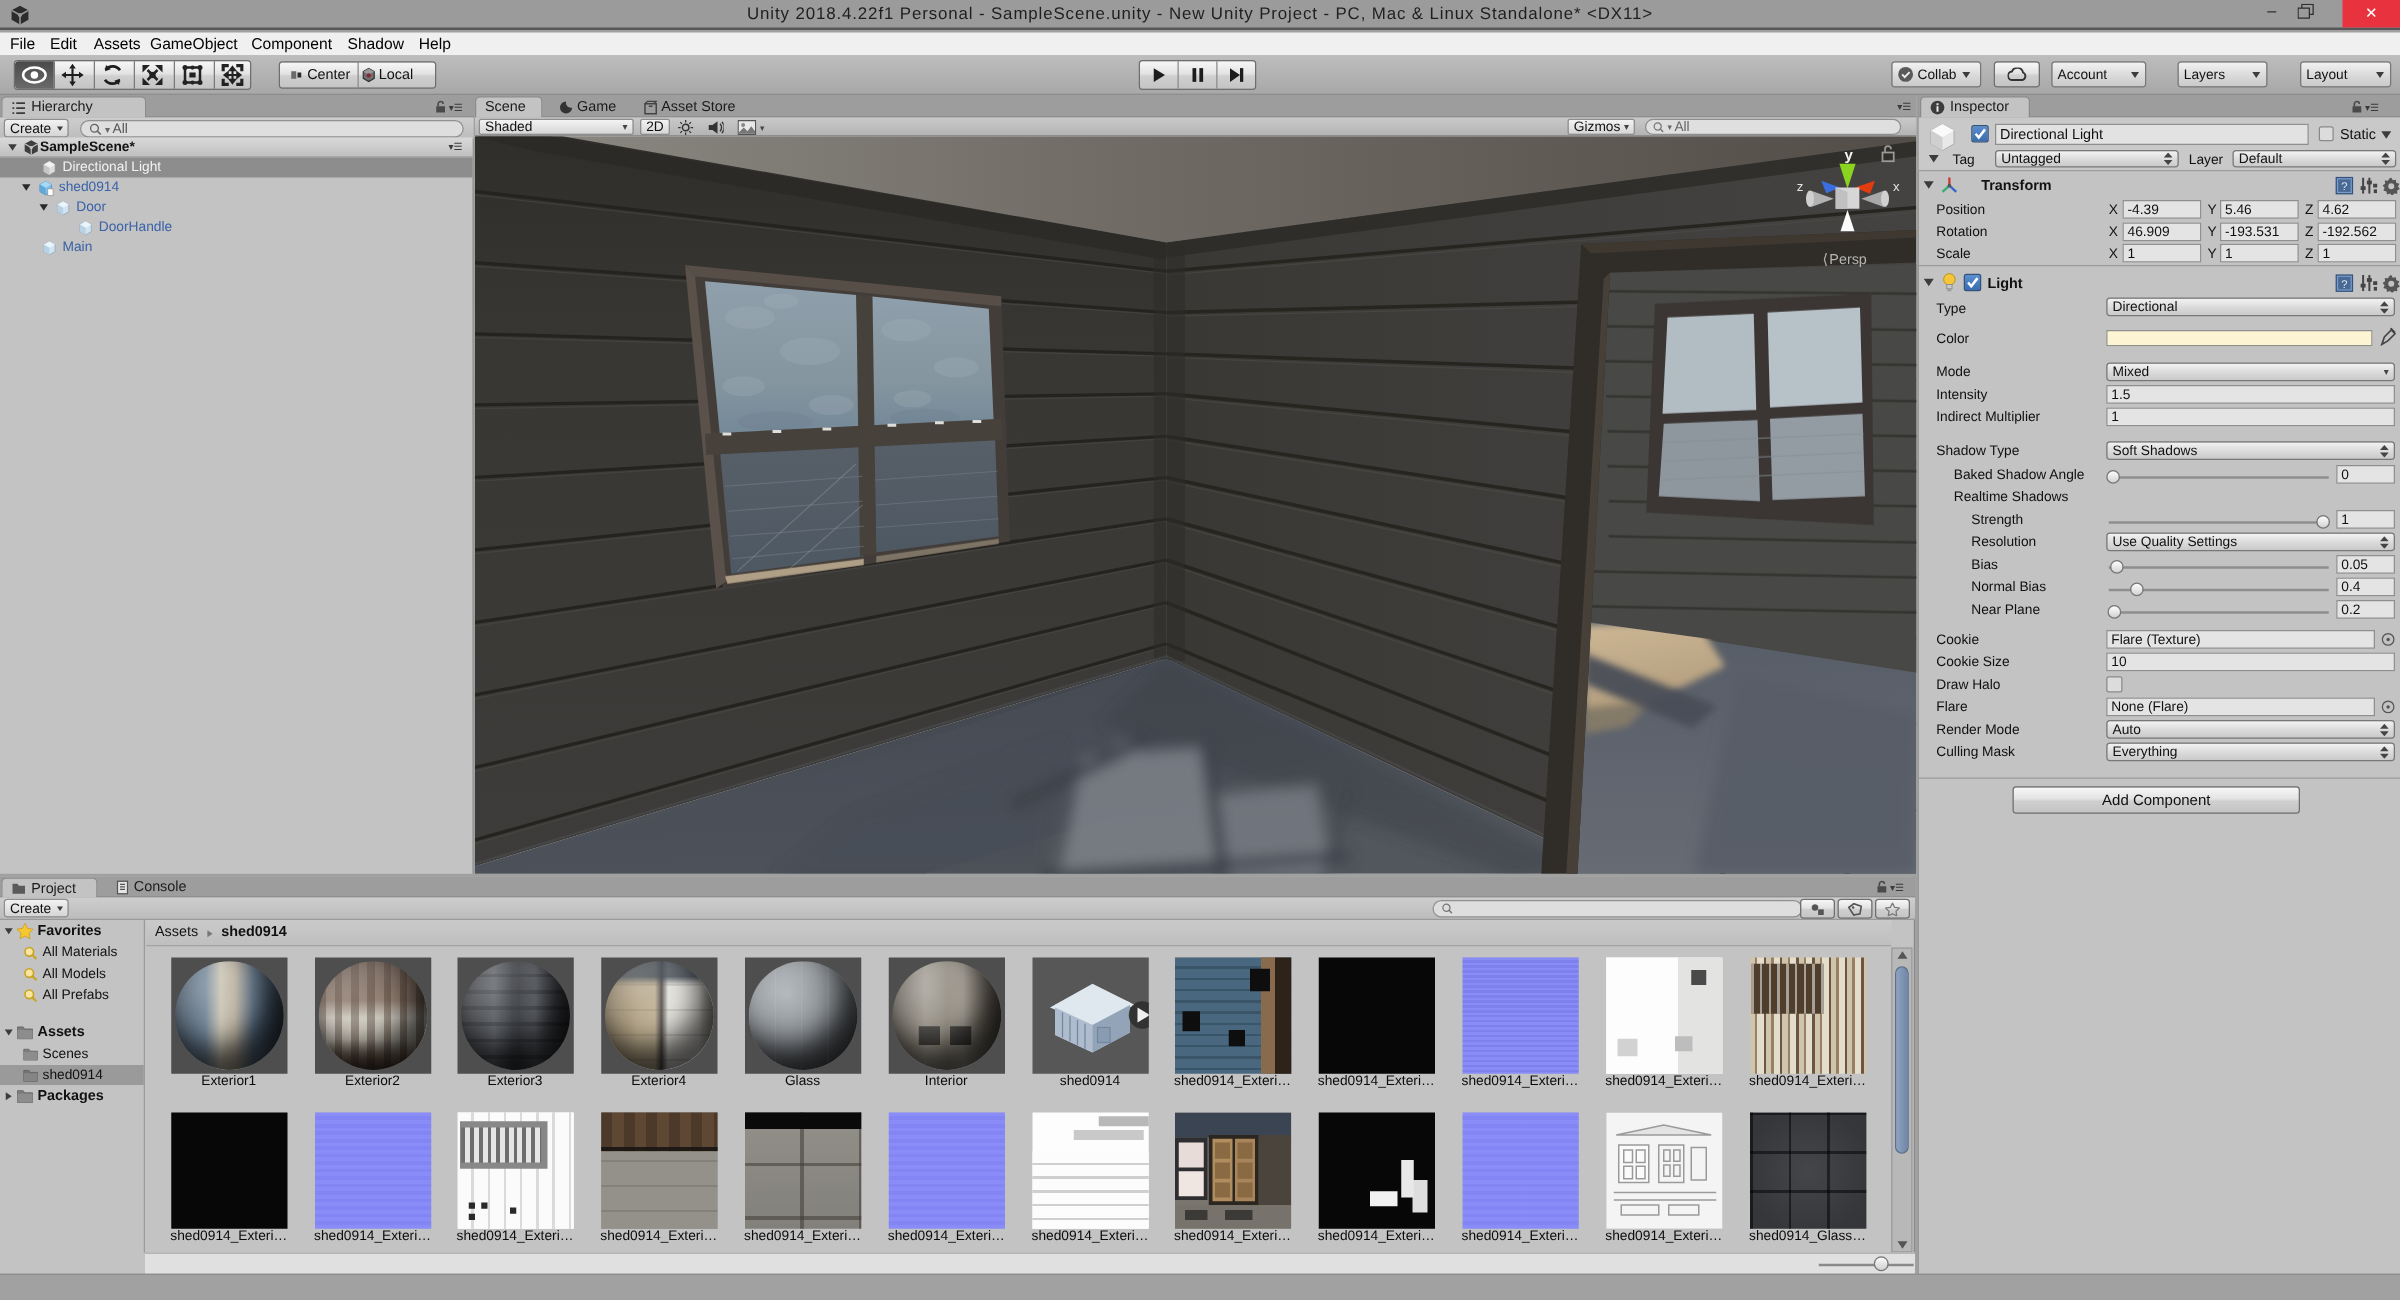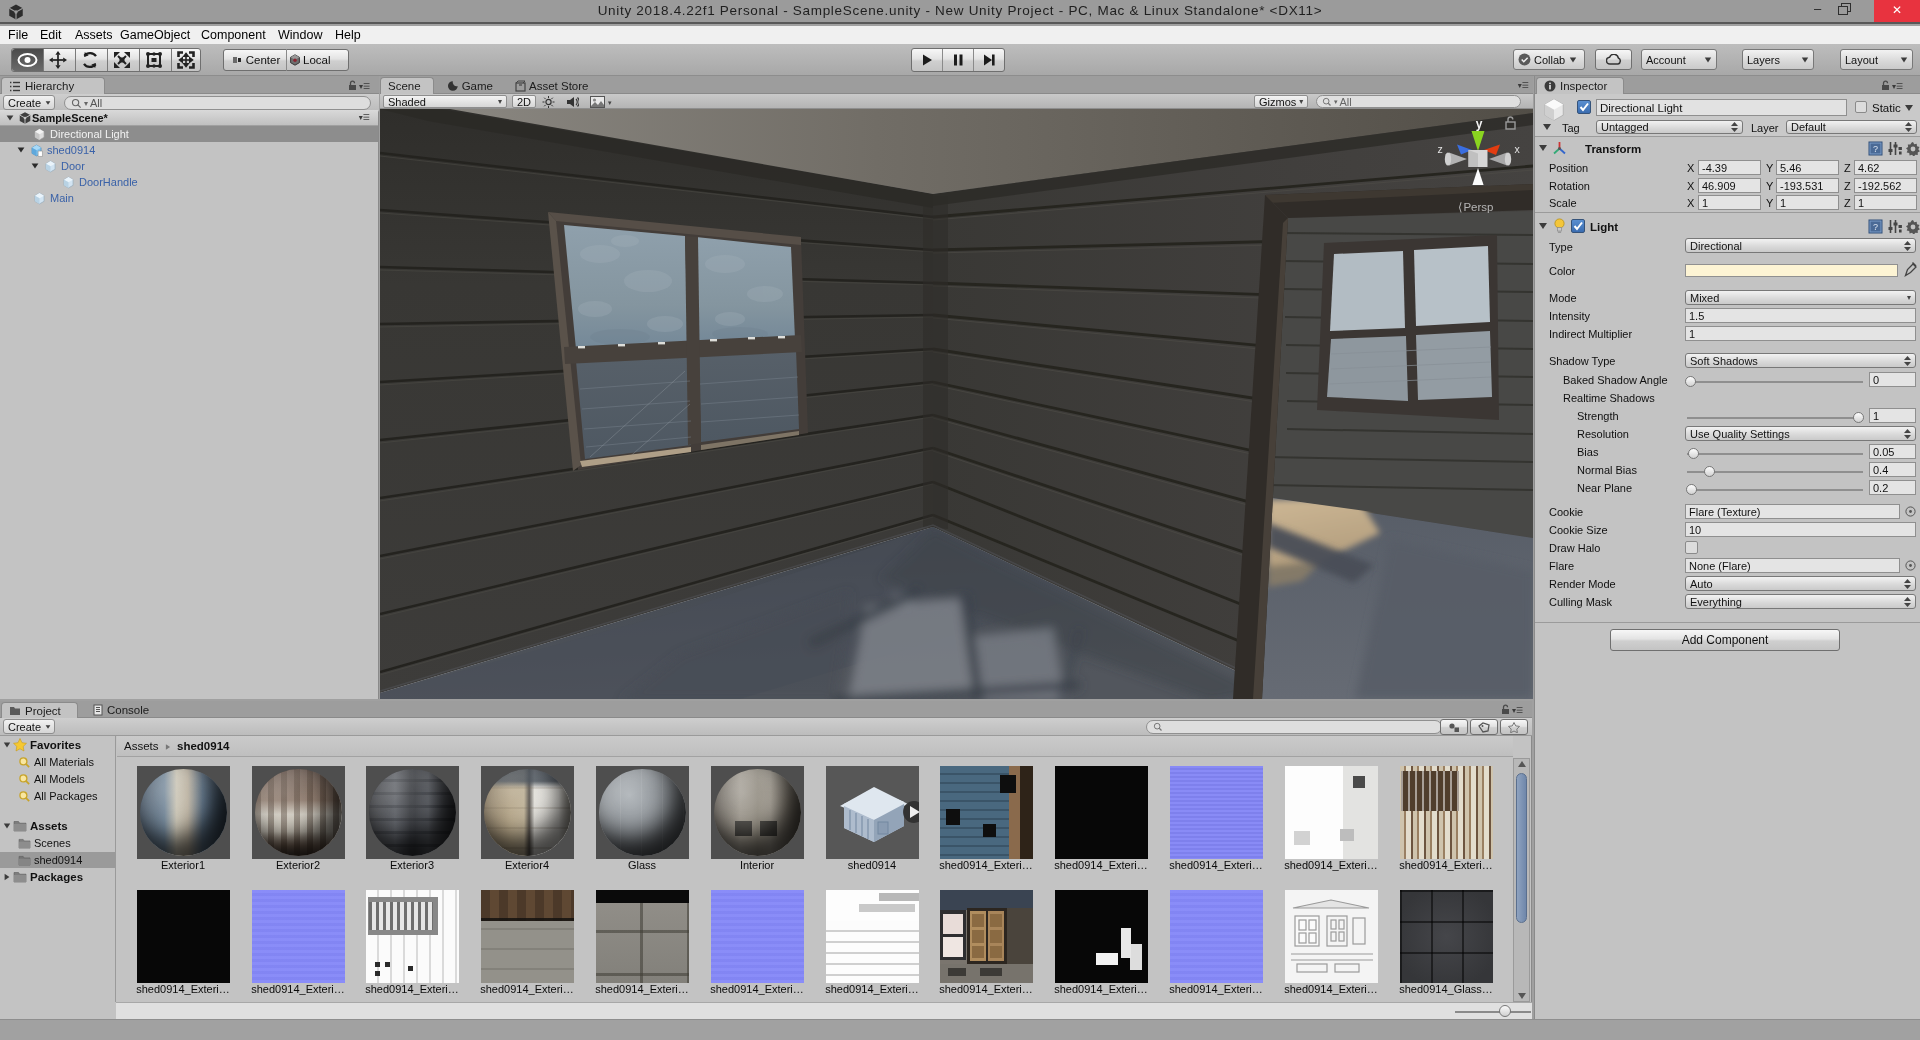--- a/index.html
+++ b/index.html
@@ -64,21 +64,21 @@
     </svg>
   <div class="abs" style="left:1874px;top:0;width:46px;height:22px;background:#e8333f;color:#fff;text-align:center;line-height:20px;font-size:12px">✕</div>
 </div>
 
 <div class="abs" id="menubar" style="left:0;top:26px;width:1920px;height:18px;background:#f0f0f0;font-size:12.5px;color:#000">
   <span class="abs" style="left:8px;top:2px">File</span>
   <span class="abs" style="left:40px;top:2px">Edit</span>
   <span class="abs" style="left:75px;top:2px">Assets</span>
   <span class="abs" style="left:120px;top:2px">GameObject</span>
   <span class="abs" style="left:201px;top:2px">Component</span>
-  <span class="abs" style="left:278px;top:2px">Window</span>
+  <span class="abs" style="left:278px;top:2px">Shadow</span>
   <span class="abs" style="left:335px;top:2px">Help</span>
 </div>
 
 <div class="abs" id="toolbar" style="left:0;top:44px;width:1920px;height:32px;background:linear-gradient(180deg,#bdbdbd,#a8a8a8);border-bottom:1px solid #8d8d8d">
 
   <div class="abs btn" style="left:11px;top:4px;width:190px;height:24px;padding:0"></div>
   <div class="abs" style="left:12px;top:5px;width:31px;height:22px;background:linear-gradient(180deg,#4a4a4a,#6a6a6a);border-radius:3px 0 0 3px">
     <svg width="31" height="22" viewBox="0 0 31 22">
         <ellipse cx="15.5" cy="11" rx="9" ry="6" fill="none" stroke="#fff" stroke-width="2"></ellipse>
         <circle cx="15.5" cy="11" r="3" fill="#fff"></circle>
@@ -194,21 +194,21 @@
         <path d="M4 10a3.4 3.4 0 0 1-.4-6.8A4.6 4.6 0 0 1 12.4 4 3.2 3.2 0 0 1 12 10z" fill="none" stroke="#333" stroke-width="1.5"></path>
       </svg>
   </div>
   <div class="abs dd" style="left:1641px;top:5px;width:76px;height:21px">Account<span class="tri trid" style="margin-left:auto;transform:scale(.8)"></span></div>
   <div class="abs dd" style="left:1742px;top:5px;width:72px;height:21px">Layers<span class="tri trid" style="margin-left:auto;transform:scale(.8)"></span></div>
   <div class="abs dd" style="left:1840px;top:5px;width:73px;height:21px">Layout<span class="tri trid" style="margin-left:auto;transform:scale(.8)"></span></div>
 </div>
 
 <div class="abs panel" id="hier" style="left:0;top:76px;width:379px;height:623px;border-right:1px solid #8a8a8a">
   <div class="abs tabbar" style="left:0;top:0;width:379px;height:18px">
-    <div class="tab on" style="left:1px;width:104px">
+    <div class="tab on" style="left:1px;width:116px">
       <svg width="12" height="11" viewBox="0 0 12 11" style="margin-right:4px">
           <g stroke="#3a3a3a" stroke-width="1.4">
             <line x1="4" y1="1.5" x2="11" y2="1.5"></line>
             <line x1="4" y1="5.5" x2="11" y2="5.5"></line>
             <line x1="4" y1="9.5" x2="11" y2="9.5"></line>
             <line x1="1" y1="1.5" x2="2.4" y2="1.5"></line>
             <line x1="1" y1="5.5" x2="2.4" y2="5.5"></line>
             <line x1="1" y1="9.5" x2="2.4" y2="9.5"></line>
           </g>
         </svg>
@@ -867,21 +867,21 @@
             <circle cx="5" cy="5" r="3.2" fill="#f8e6a0" stroke="#c8a428" stroke-width="1.2"></circle>
             <line x1="7.3" y1="7.3" x2="10.3" y2="10.3" stroke="#c8a428" stroke-width="1.6"></line>
           </svg>
           <span style="margin-left:3px">All Models</span>
         </div>
       <div class="row" style="top:52px">
           <svg width="13" height="13" viewBox="0 0 12 12" style="margin-left:18px">
             <circle cx="5" cy="5" r="3.2" fill="#f8e6a0" stroke="#c8a428" stroke-width="1.2"></circle>
             <line x1="7.3" y1="7.3" x2="10.3" y2="10.3" stroke="#c8a428" stroke-width="1.6"></line>
           </svg>
-          <span style="margin-left:3px">All Packages</span>
+          <span style="margin-left:3px">All Prefabs</span>
         </div>
       <div class="row" style="top:82px">
           <span class="tri trid" style="margin-left:3px;transform:scale(.8)"></span>
         <svg width="14" height="12" viewBox="0 0 14 12" style="margin-left:2px">
             <path d="M1 1.5h4.5l1.2 1.7H13V11H1z" fill="#7d7d7d" stroke="#5e5e5e" stroke-width=".6"></path>
             <path d="M1 4h12v7H1z" fill="#8d8d8d"></path>
           </svg>
         <b style="margin-left:3px;font-size:11.5px">Assets</b>
         </div>
       <div class="row" style="top:99px">

